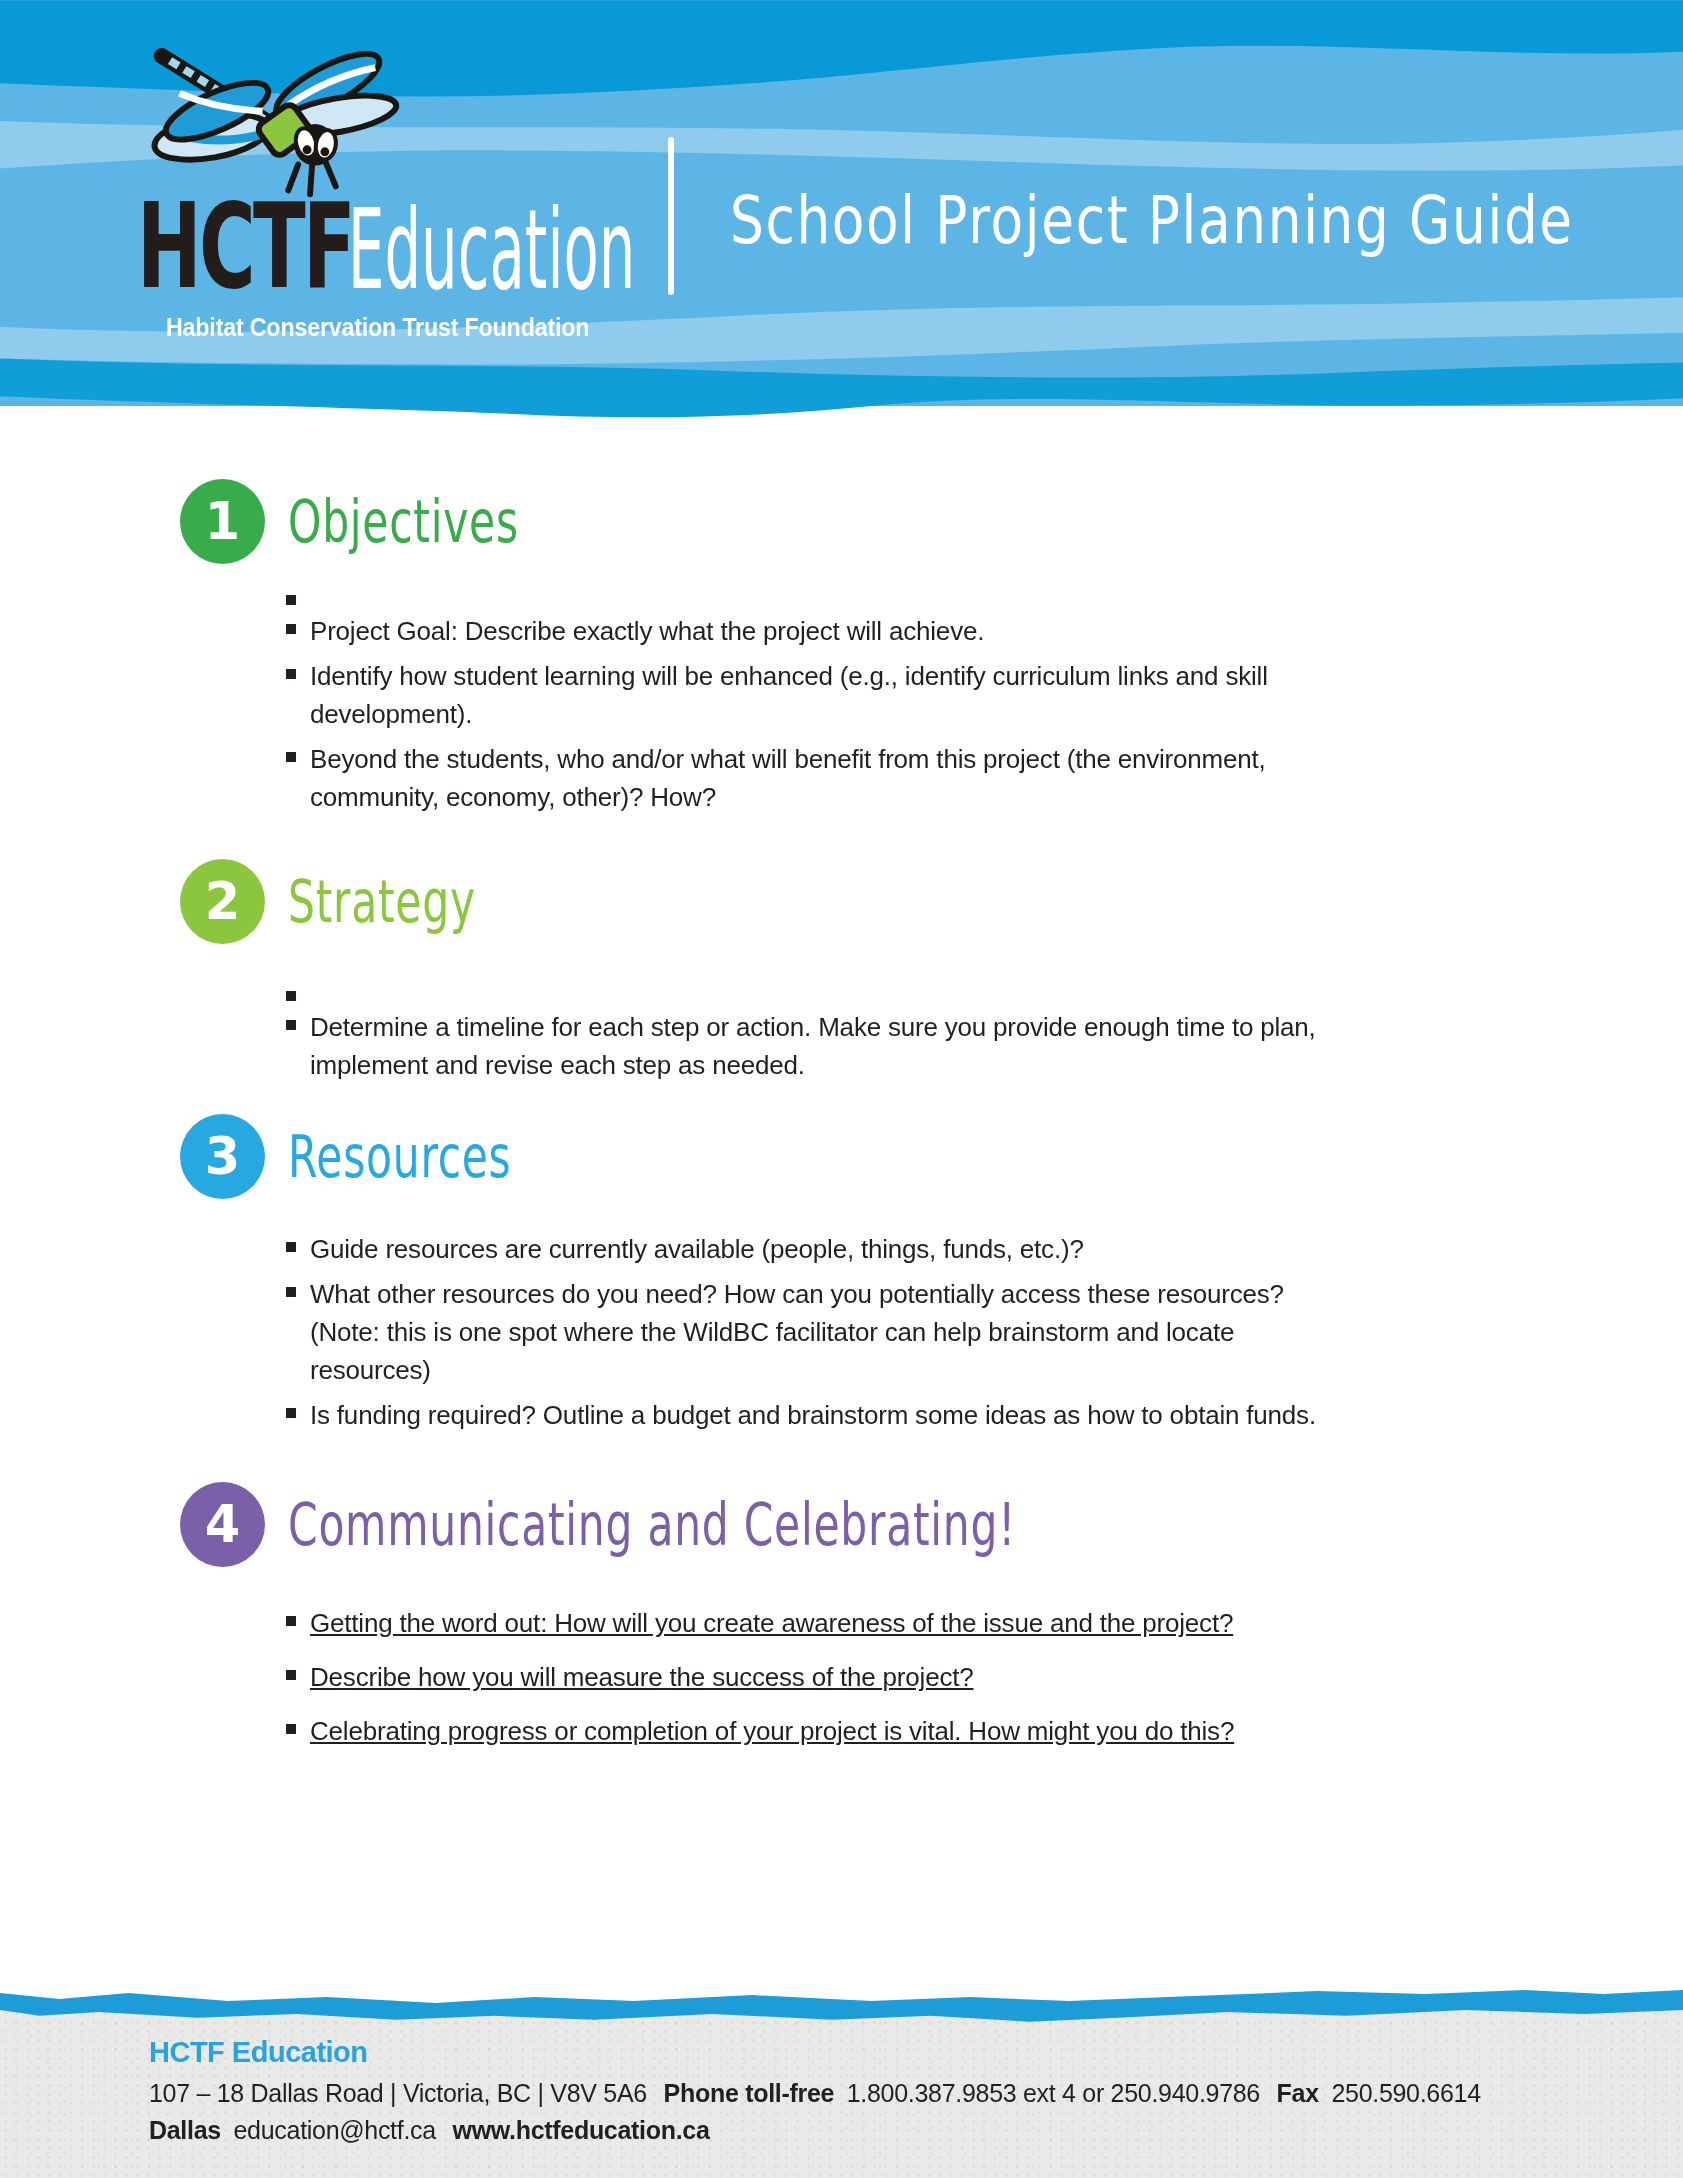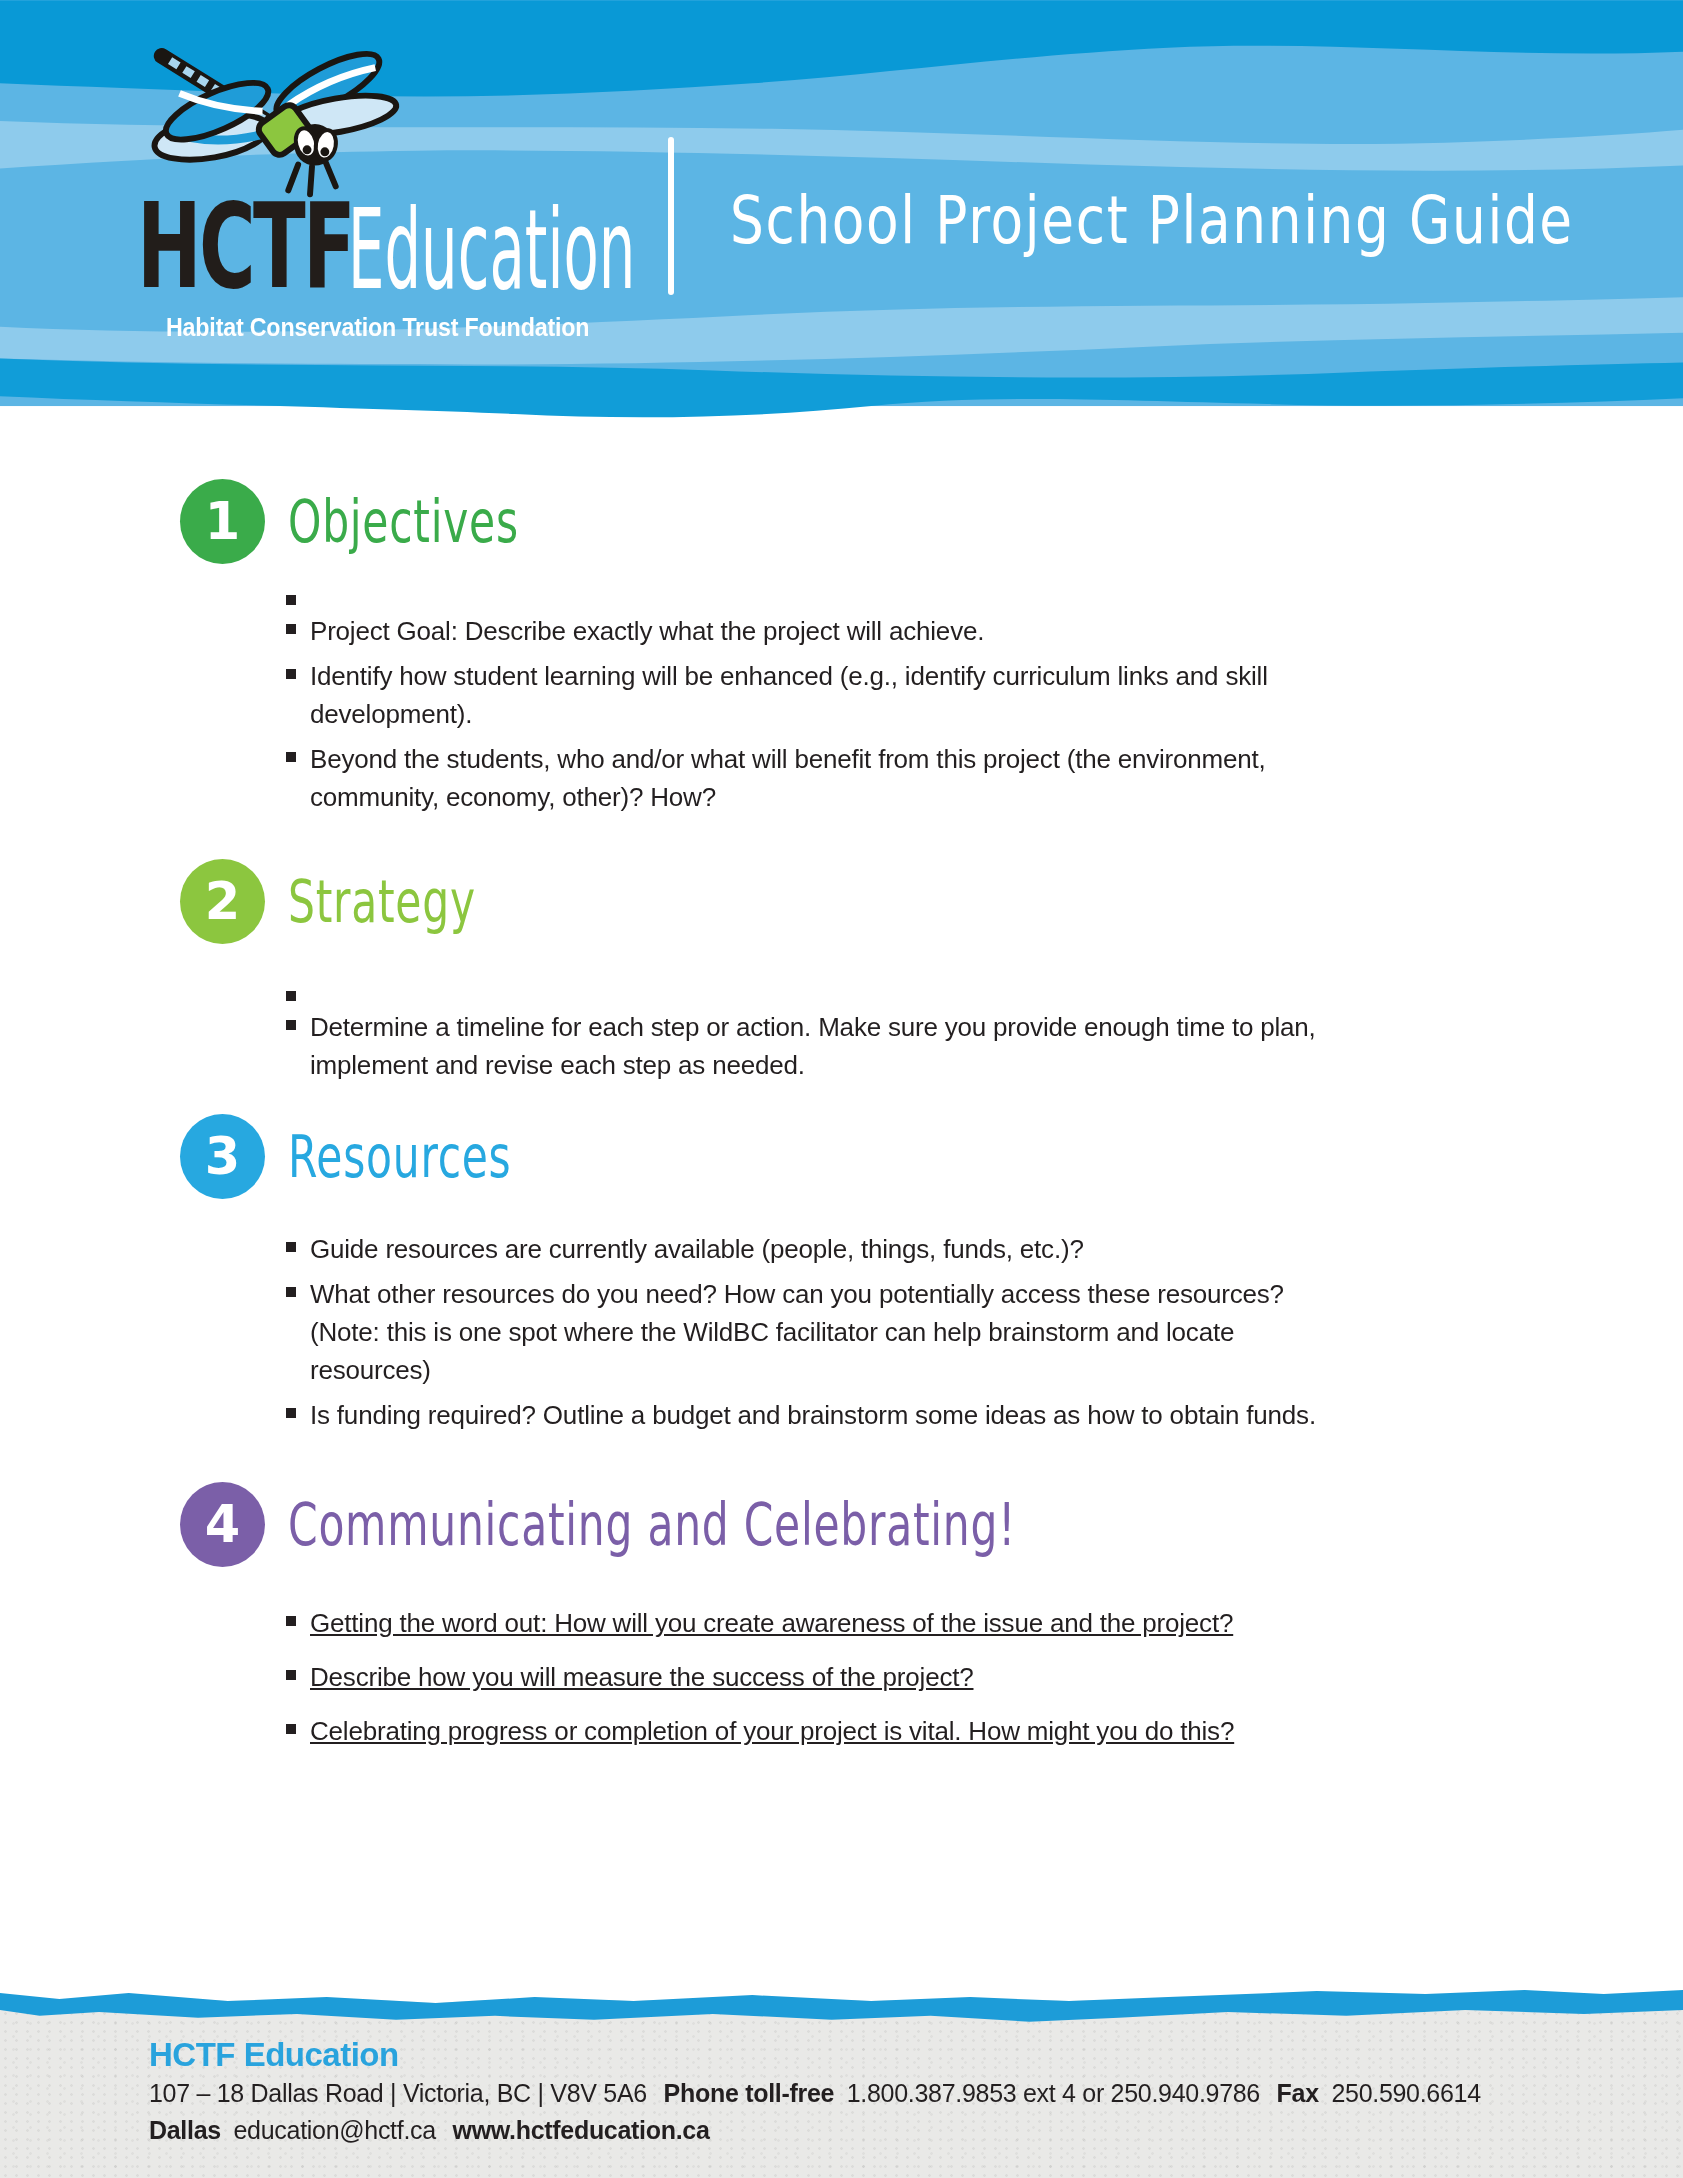--- a/index.html
+++ b/index.html
@@ -86,21 +86,21 @@
     background-color:#e9e9e7;
     background-image:
       radial-gradient(circle, rgba(40,40,40,.07) 1px, transparent 1.6px),
       radial-gradient(circle, rgba(40,40,40,.05) 1px, transparent 1.6px);
     background-size:11px 9px,17px 13px;
     background-position:0 0,5px 4px;
   }
   .footer-wave{position:absolute;left:0;top:1980px;}
   .footer-org{
     position:absolute;left:149px;top:2036px;
-    font-size:33px;font-weight:bold;letter-spacing:-0.5px;
+    font-size:29px;font-weight:bold;letter-spacing:-0.5px;
   }
   .footer-line{
     position:absolute;left:149px;
     font-size:25px;line-height:34px;letter-spacing:-0.3px;color:#231f20;
     white-space:nowrap;
   }
   .footer-line.l2{top:2076px;}
   .footer-line.l3{top:2113px;}
   .footer-line b{font-weight:bold;}
   .footer-line .seg{margin-right:10px;}

